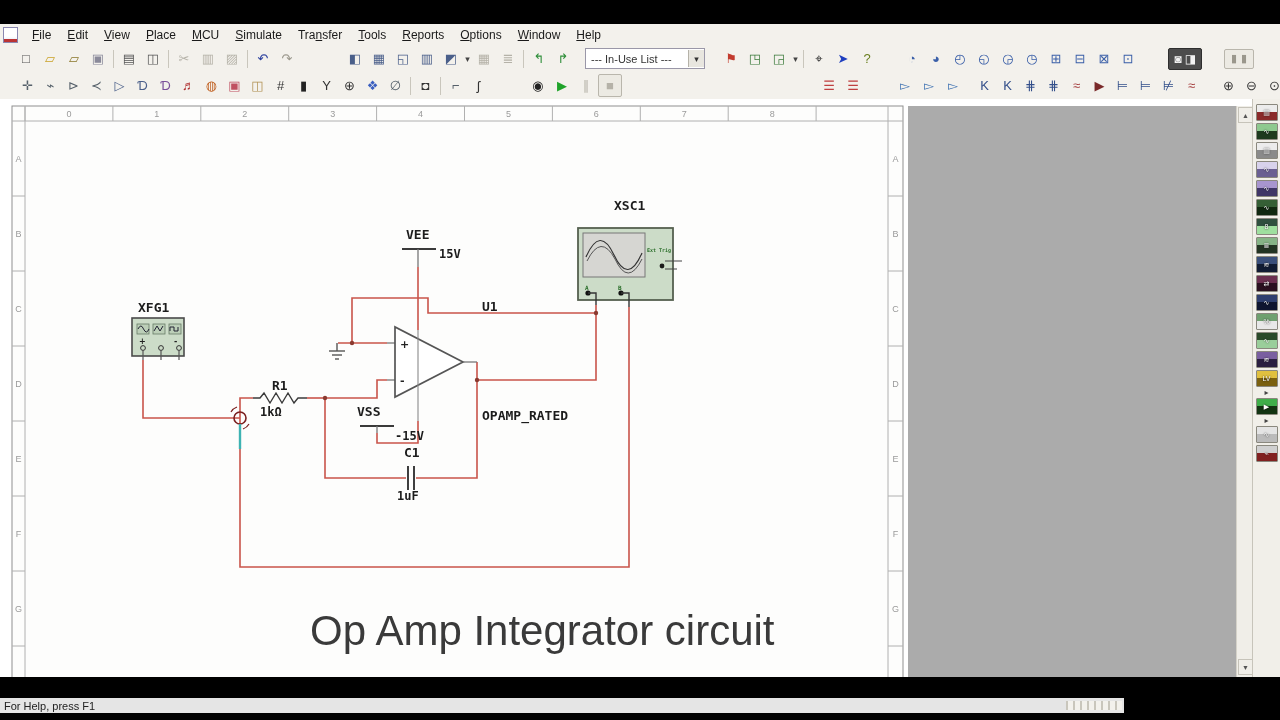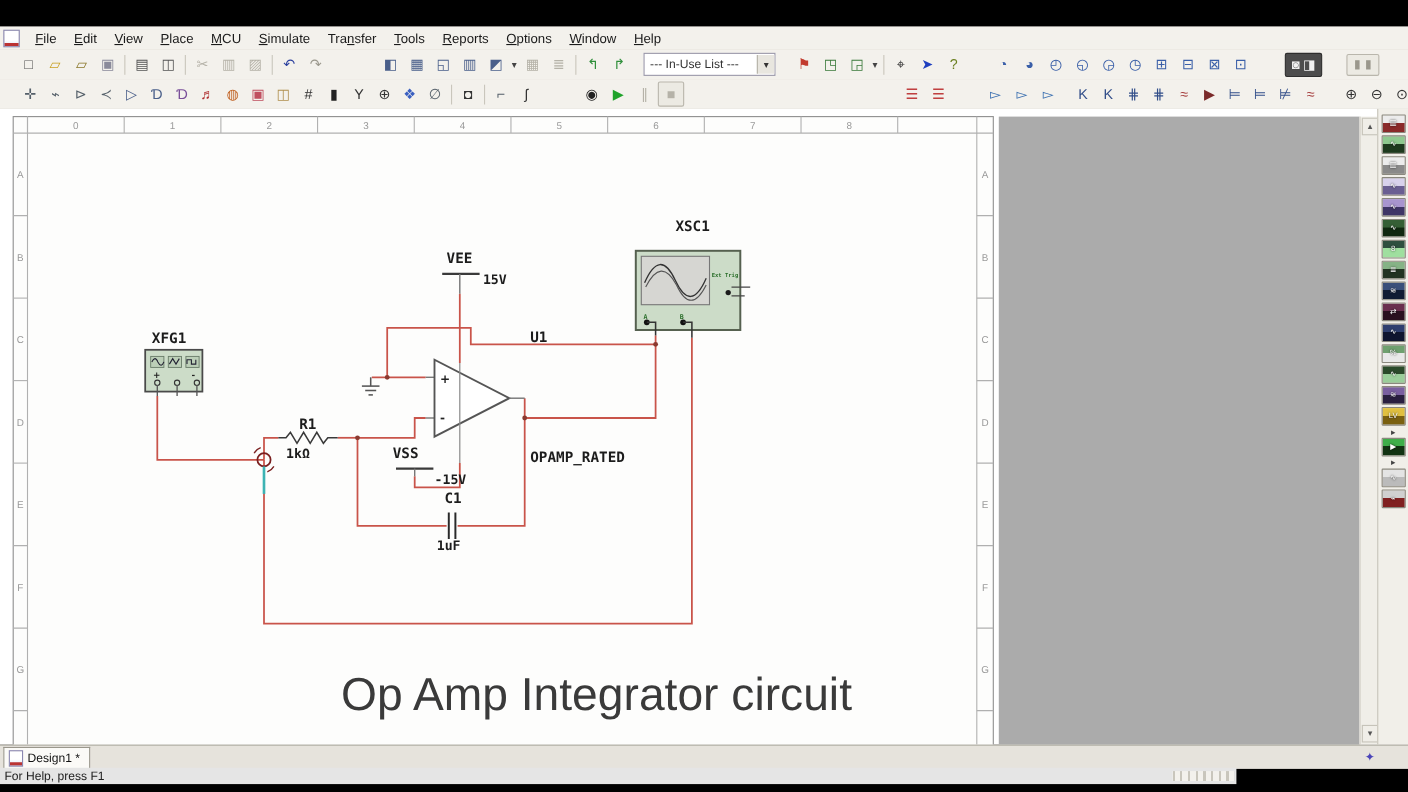--- a/index.html
+++ b/index.html
@@ -618,26 +618,19 @@
         <div class="inst-arrow">▸</div>
         <div class="inst" style="background: linear-gradient(rgb(228, 228, 228) 0%, rgb(228, 228, 228) 45%, rgb(187, 187, 187) 46%, rgb(187, 187, 187) 100%);">
           <span style="font-size: 7px; color: rgb(255, 255, 255); text-shadow: rgb(0, 0, 0) 0px 0px 2px;">∿</span>
         </div>
         <div class="inst" style="background: linear-gradient(rgb(208, 208, 208) 0%, rgb(208, 208, 208) 45%, rgb(128, 32, 32) 46%, rgb(128, 32, 32) 100%);">
           <span style="font-size: 7px; color: rgb(255, 255, 255); text-shadow: rgb(0, 0, 0) 0px 0px 2px;">⌁</span>
         </div>
       </div>
   </div>
 
-  <div id="tabbar">
-    <div id="tab1">
-      <div class="doc"></div>
-      <span>Design1 *</span>
-    </div>
-    <div class="right-ic">✦</div>
-  </div>
 
   <div id="statusbar">
     <span>For Help, press F1</span>
     <div id="grip"></div>
   </div>
   <div id="bottomstrip"></div>
 </div>
 
 </body></html>

